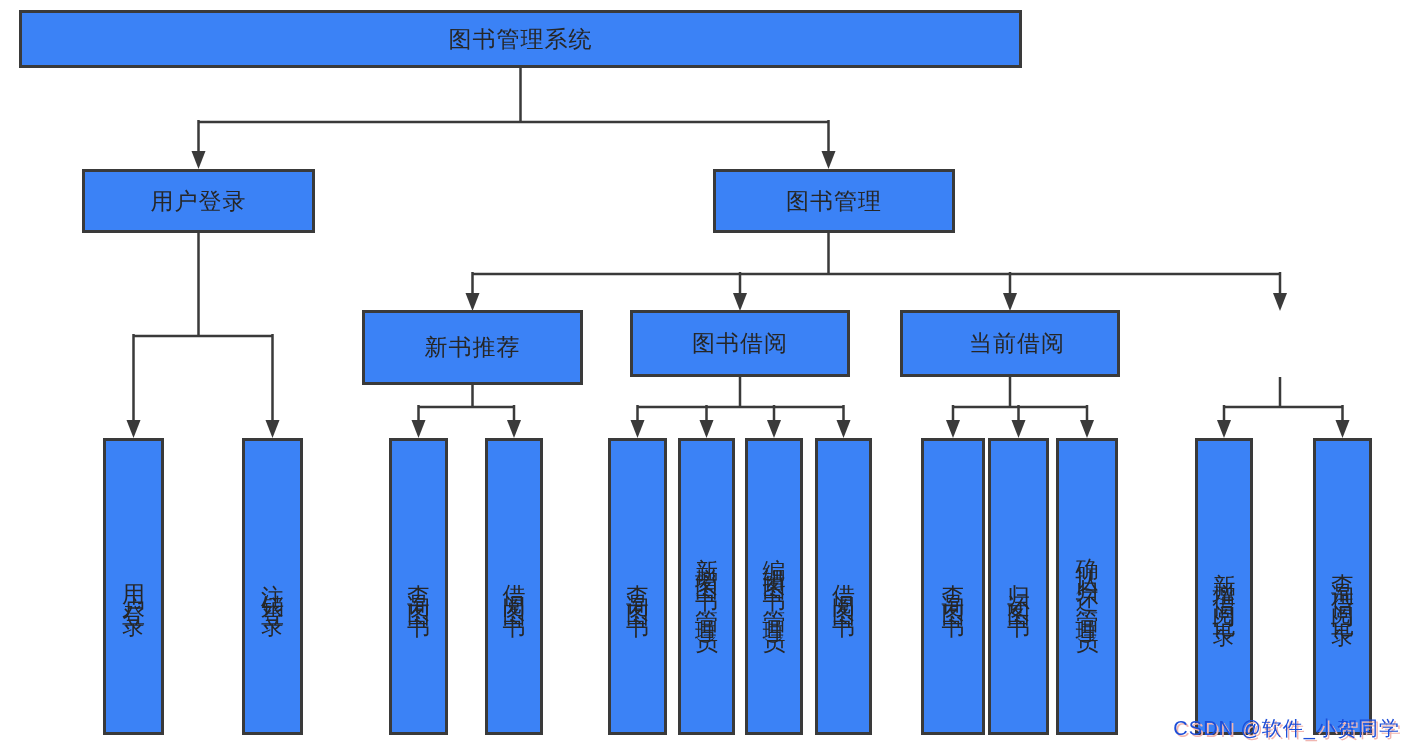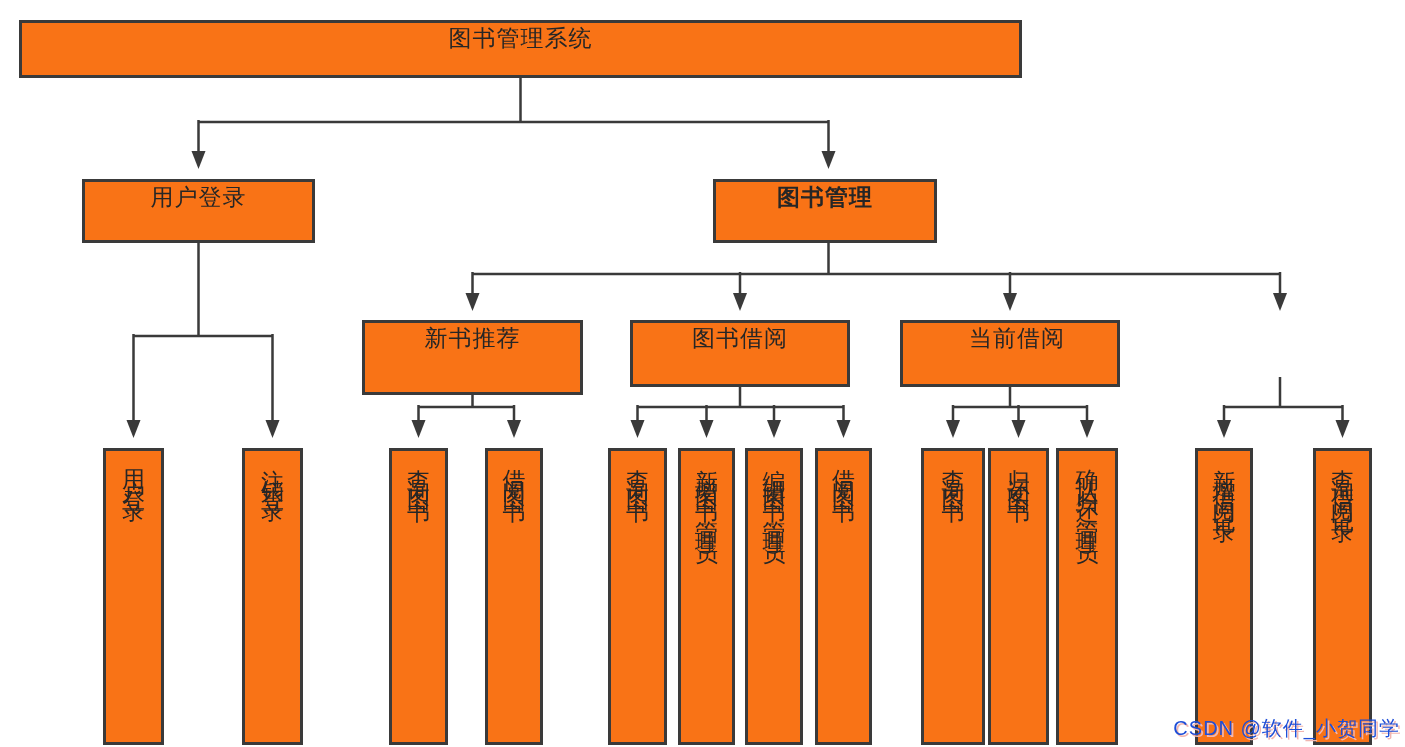--- a/index.html
+++ b/index.html
@@ -8,24 +8,23 @@
     width:1405px;height:747px;
     background:#ffffff;
     font-family:"Liberation Sans","DejaVu Sans",sans-serif;
     overflow:hidden;
   }
   .connector-layer{position:absolute;left:0;top:0;width:1405px;height:747px;pointer-events:none;}
   .node{
     position:absolute;
     box-sizing:border-box;
     border:3px solid #3a3a3a;
-    background:#f97316;
-    display:flex;align-items:flex-start;justify-content:center;
+    background:#3b82f6;
+    display:flex;align-items:center;justify-content:center;
     color:#262626;
-    margin-top:10px;
   }
   .hbox{font-size:23px;letter-spacing:1px;}
   .vbox{border-width:3px;}
   .htext{white-space:nowrap;}
   .vtext{
     writing-mode:vertical-rl;
     text-orientation:mixed;
     font-size:23px;
     line-height:1;
     letter-spacing:0.45em;
@@ -79,21 +78,21 @@
     </g>
   </svg>
 
   <div class="node hbox" style="left:19px;top:10px;width:1003px;height:58px;">
     <span class="htext">图书管理系统</span>
   </div>
 
   <div class="node hbox" style="left:82px;top:169px;width:233px;height:64px;">
     <span class="htext">用户登录</span>
   </div>
-  <div class="node hbox" style="left:713px;top:169px;width:224px;height:64px;font-weight:bold;">
+  <div class="node hbox" style="left:713px;top:169px;width:242px;height:64px;">
     <span class="htext">图书管理</span>
   </div>
 
   <div class="node hbox" style="left:362px;top:310px;width:221px;height:75px;">
     <span class="htext">新书推荐</span>
   </div>
   <div class="node hbox" style="left:630px;top:310px;width:220px;height:67px;">
     <span class="htext">图书借阅</span>
   </div>
   <div class="node hbox" style="left:900px;top:310px;width:220px;height:67px;padding-left:14px;">

